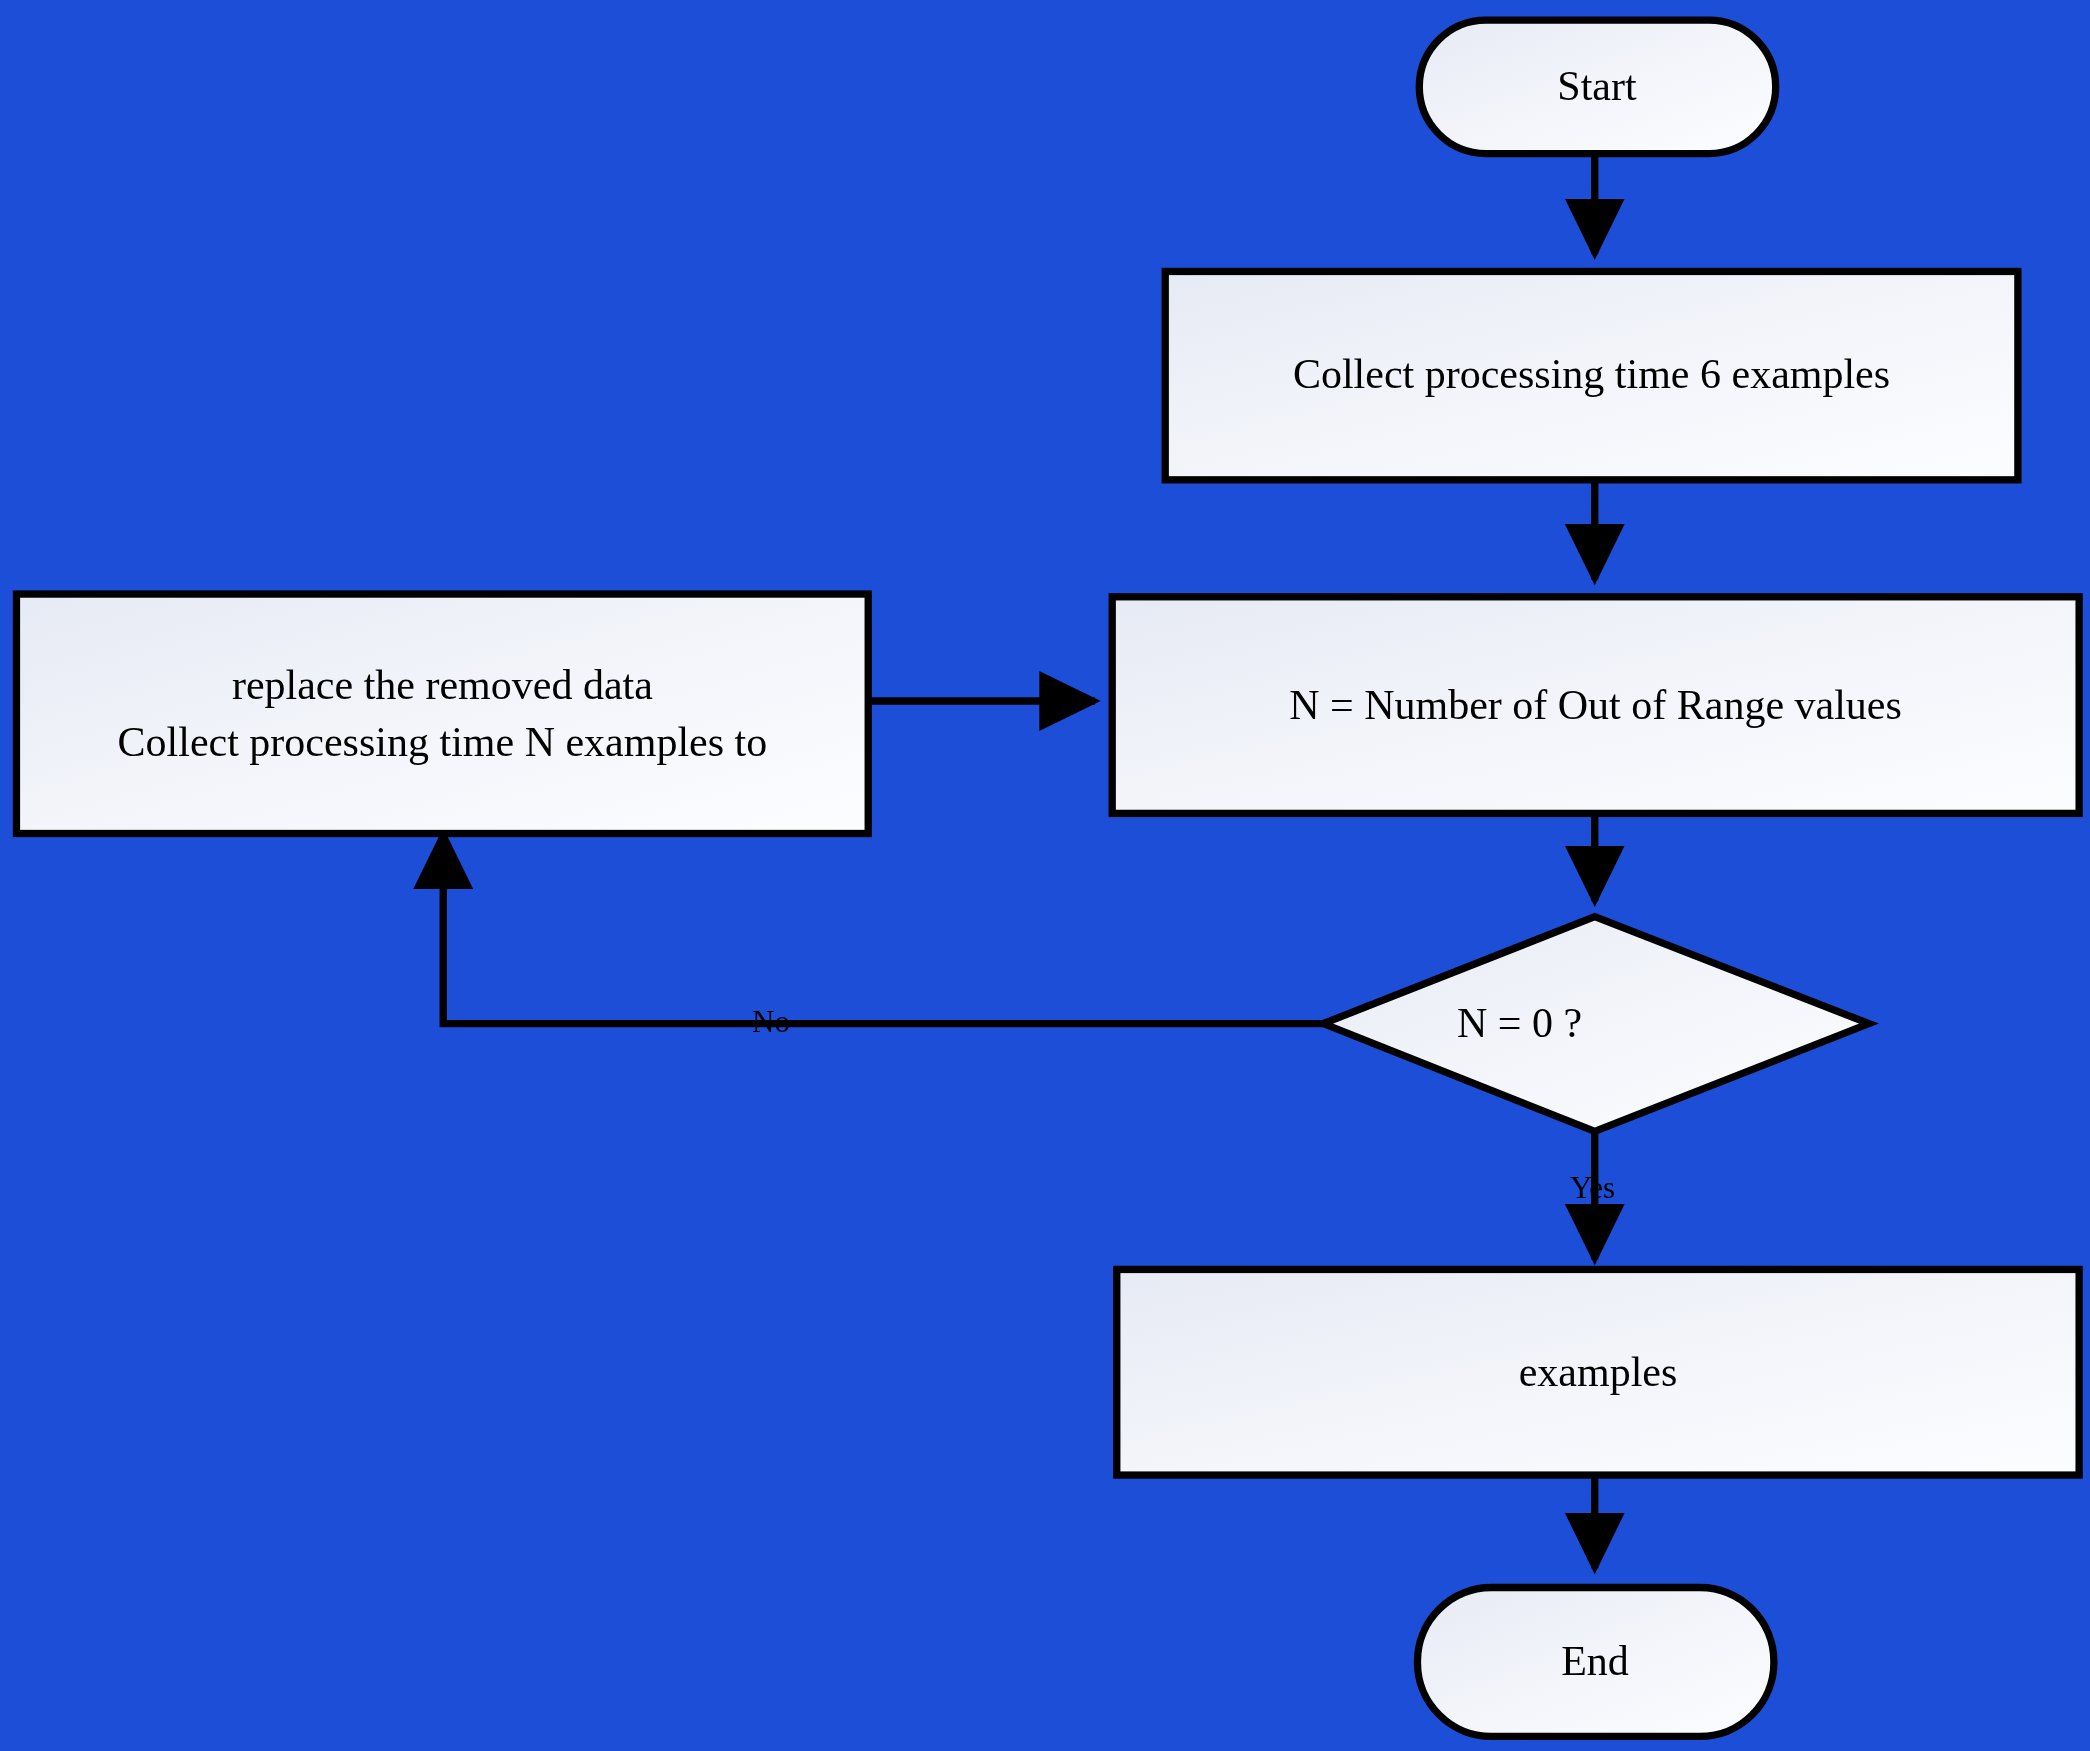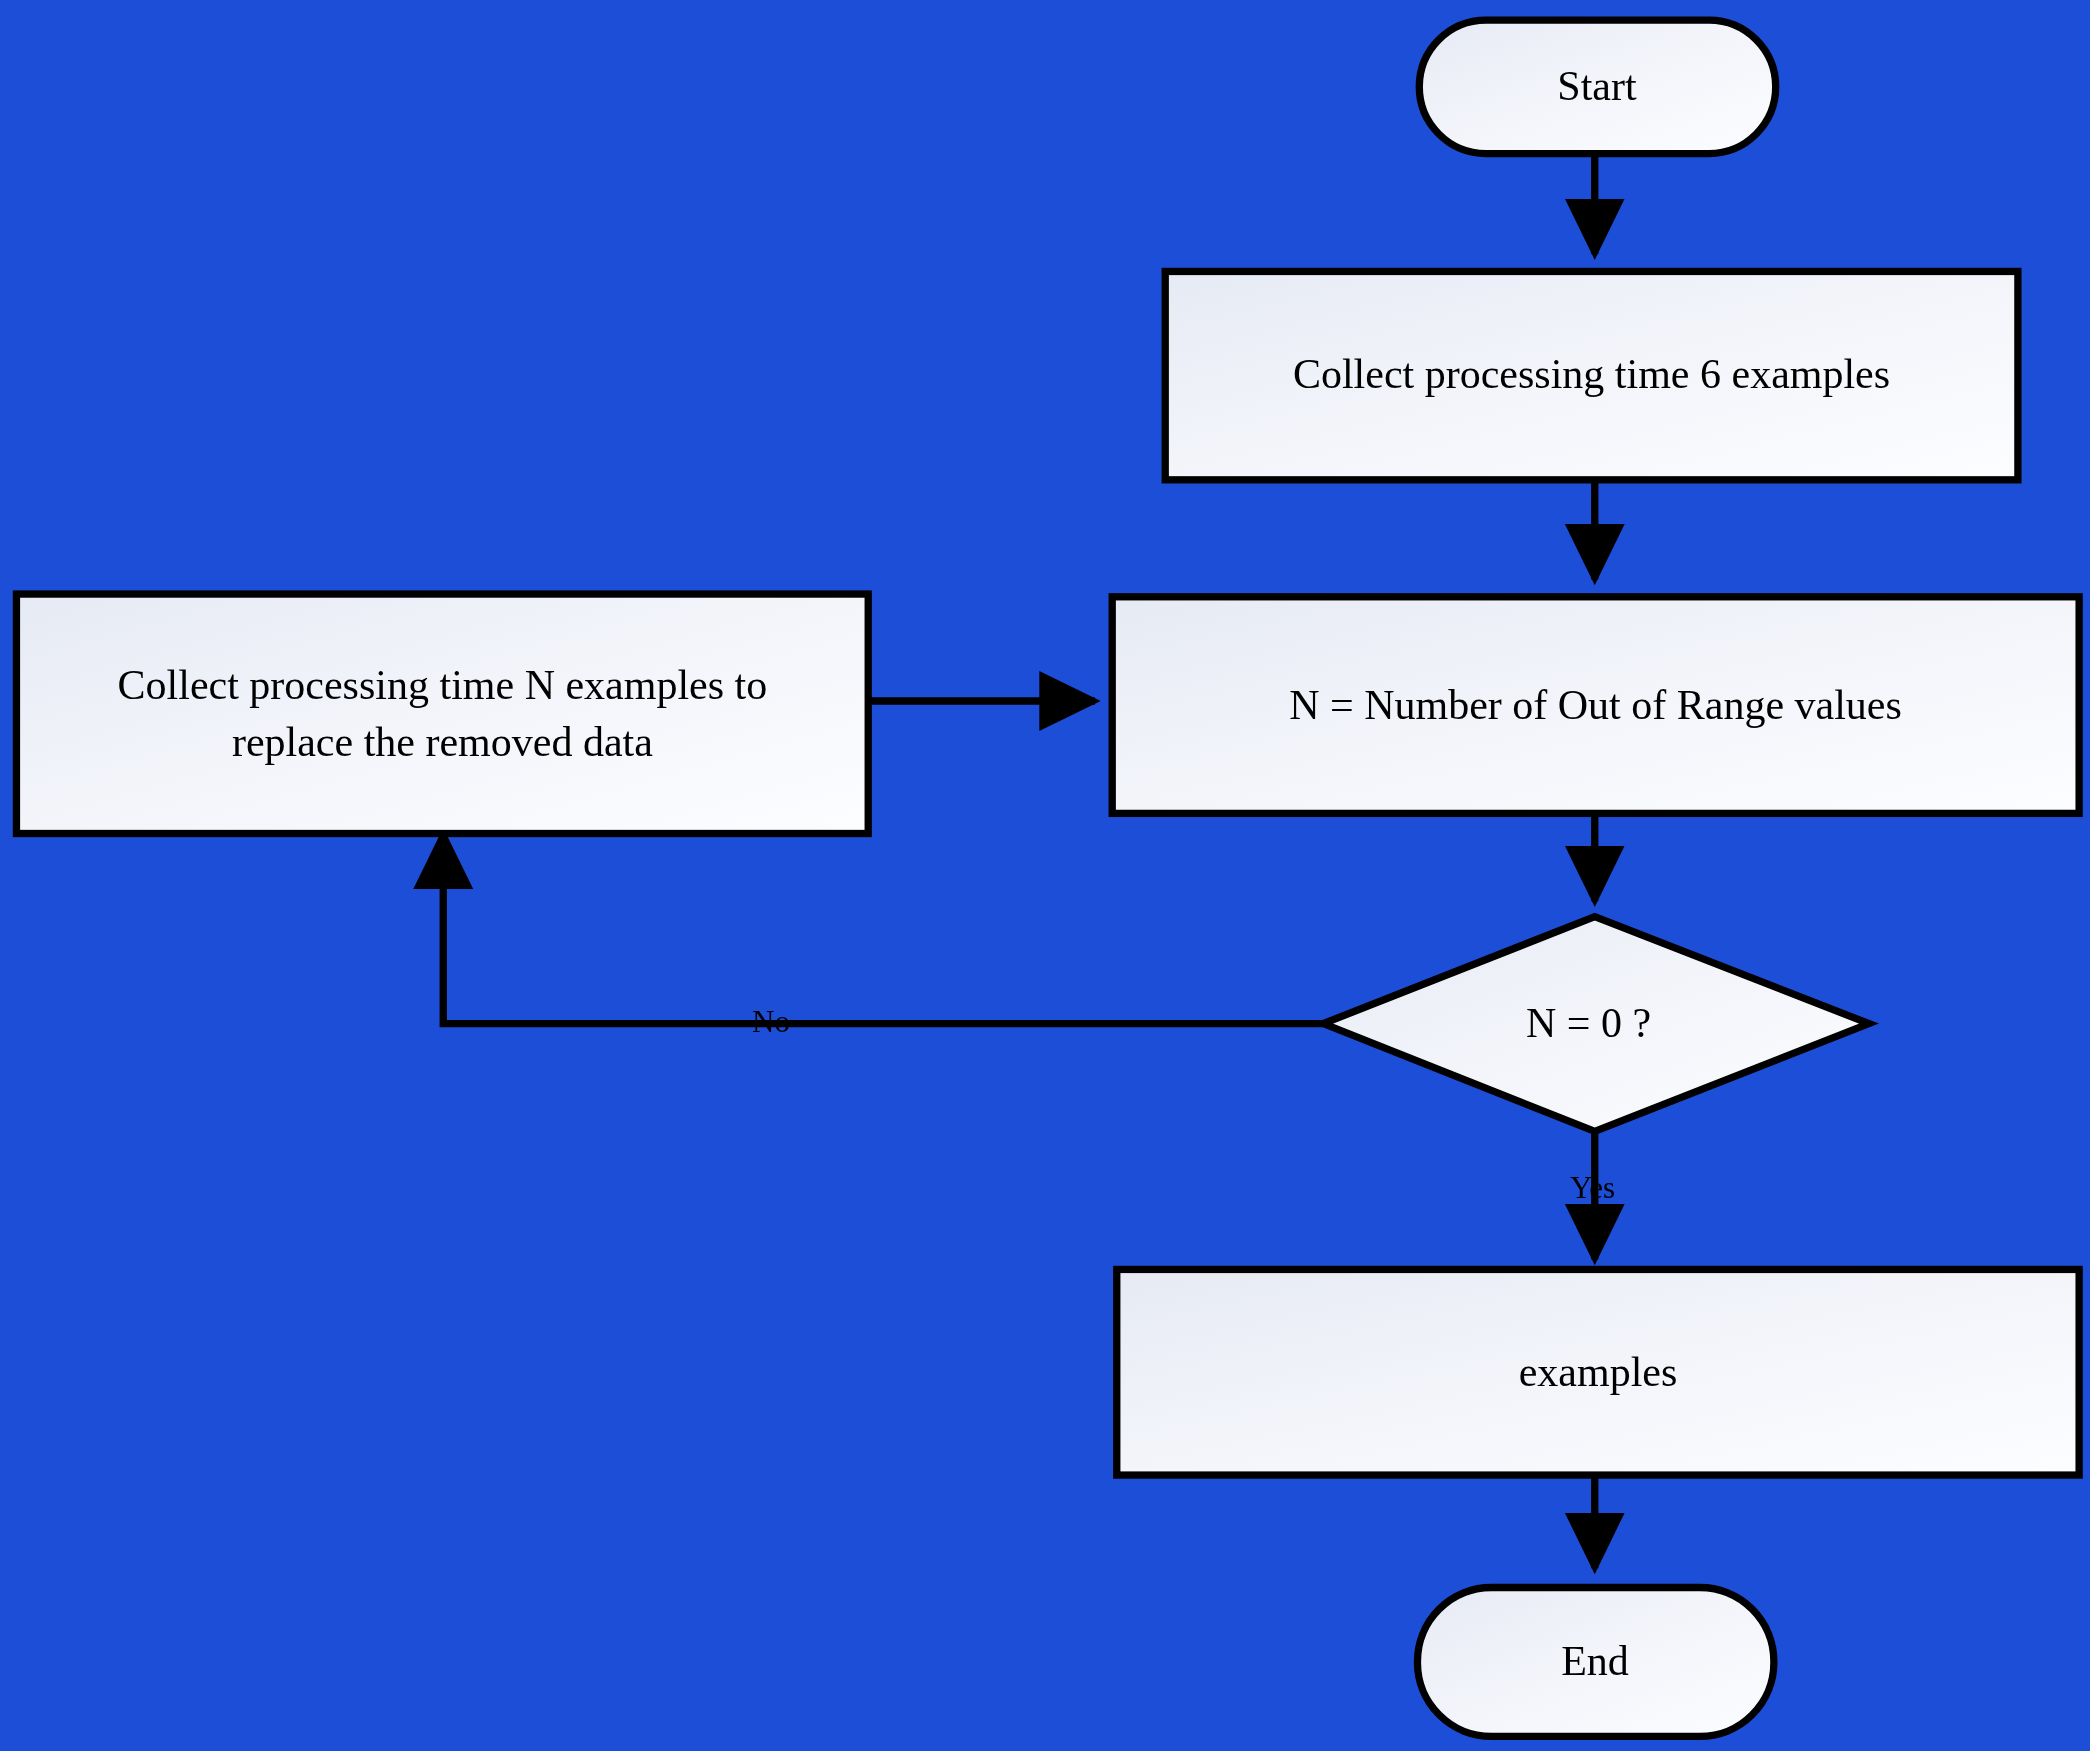--- a/index.html
+++ b/index.html
@@ -135,25 +135,25 @@
 
   <div class="node-label label-process" style="left:1165px; top:271px; width:853px; height:208px;">
     <span>Collect processing time 6 examples</span>
   </div>
 
   <div class="node-label label-process" style="left:1112px; top:597px; width:967px; height:217px; flex-direction:column;">
     <span class="label-line">N = Number of Out of Range values</span>
   </div>
 
   <div class="node-label label-process" style="left:16.4px; top:594px; width:852px; height:239px; flex-direction:column; line-height:1.35;">
+    <span class="label-line">replace the removed data</span>
     <span class="label-line">Collect processing time N examples to</span>
-    <span class="label-line">replace the removed data</span>
   </div>
 
-  <div class="node-label label-decision" style="left:1316px; top:916px; width:545px; height:215px;">
+  <div class="node-label label-decision" style="left:1247px; top:916px; width:545px; height:215px;">
     <span>N = 0 ?</span>
   </div>
 
   <div class="node-label label-process" style="left:1117px; top:1269px; width:962px; height:206px; flex-direction:column; line-height:1.35;">
     <span class="label-line">examples</span>
   </div>
 
   <div class="node-label label-terminal" style="left:1417px; top:1587px; width:356px; height:149px;align-items:center;">
     <span>End</span>
   </div>

